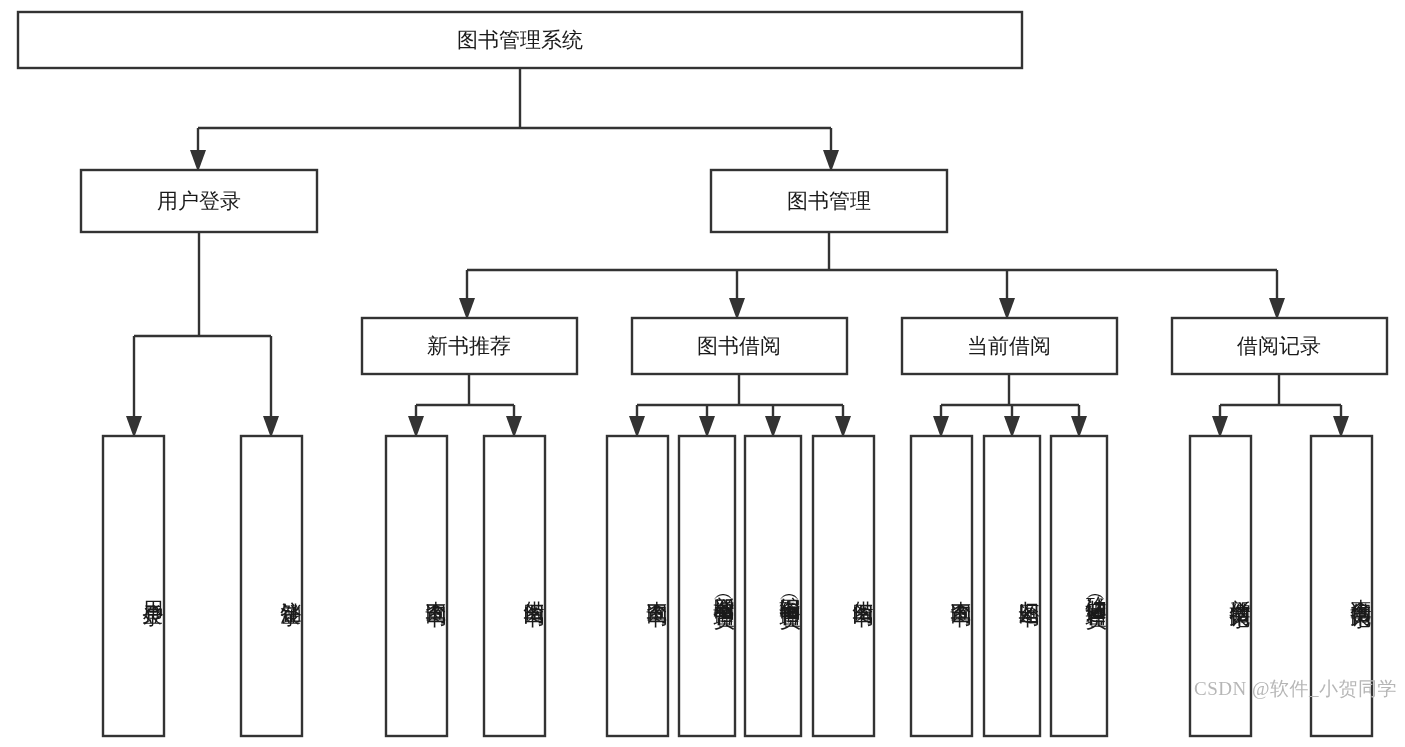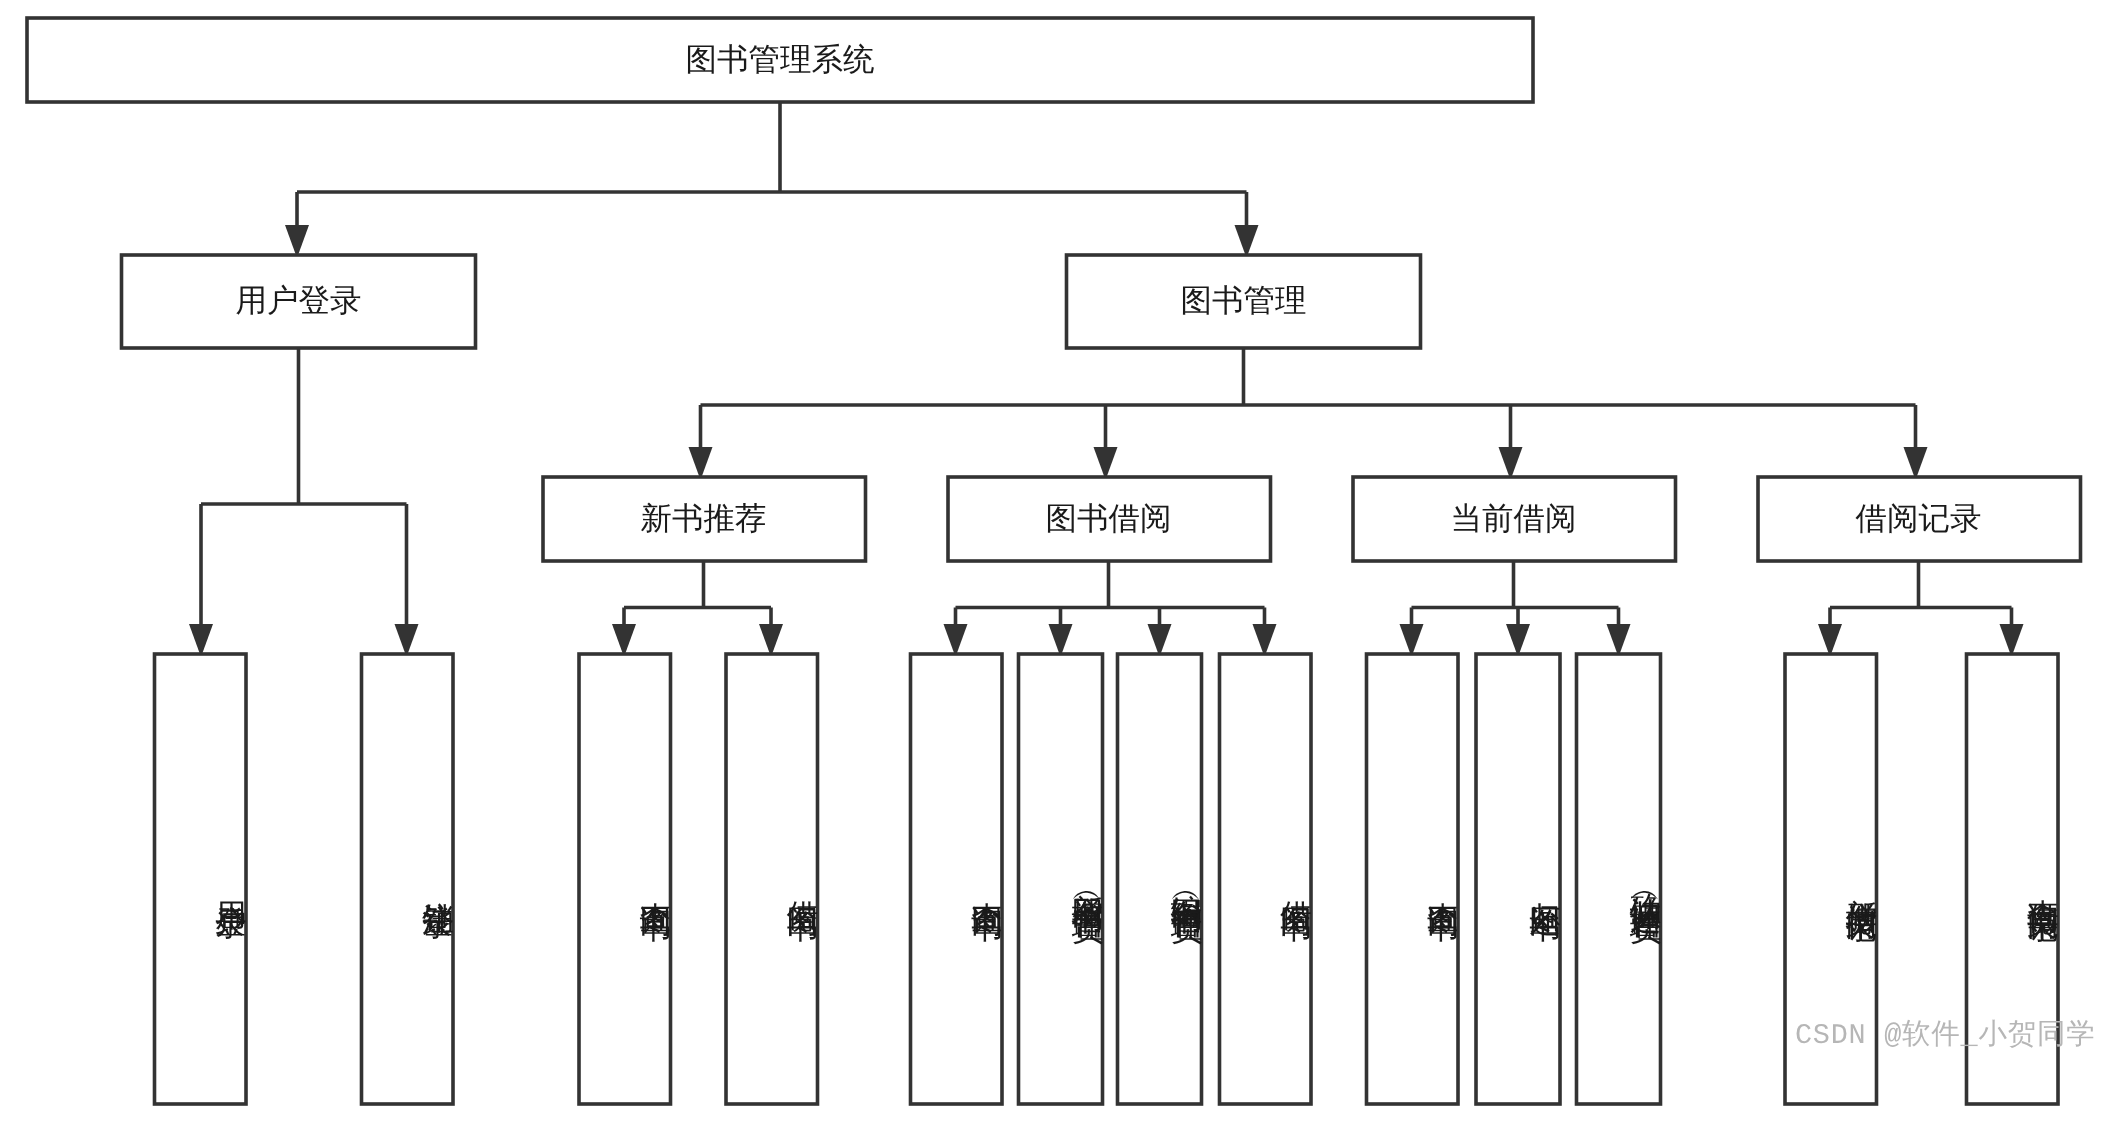--- a/index.html
+++ b/index.html
@@ -60,21 +60,21 @@
     display: flex;
     align-items: flex-start;
     justify-content: center;
     pointer-events: none;
     white-space: nowrap;
   }
   #watermark {
     position: absolute;
     right: 8px;
     bottom: 4px;
-    font-family: Liberation Mono, monospace;
+    font-family: Liberation Serif, serif;
     font-size: 19px;
     color: #b6b6b6;
     letter-spacing: 0.5px;
     white-space: nowrap;
   }
 </style>
 </head>
 <body>
 
 <div id="diagram-root">

